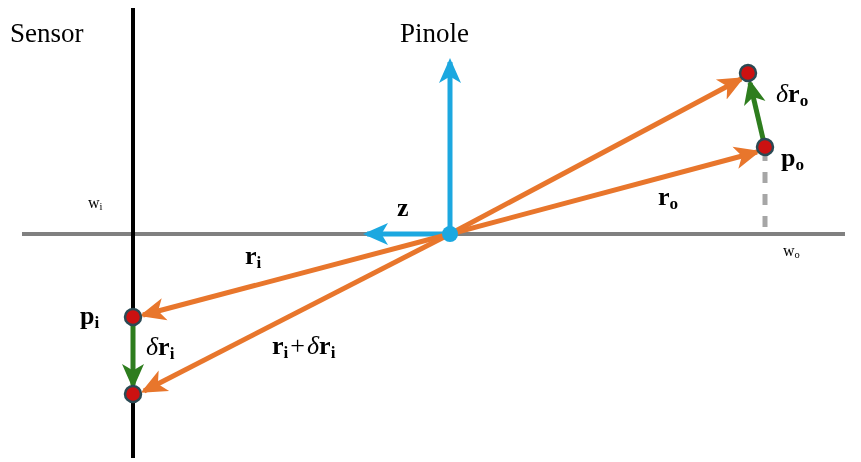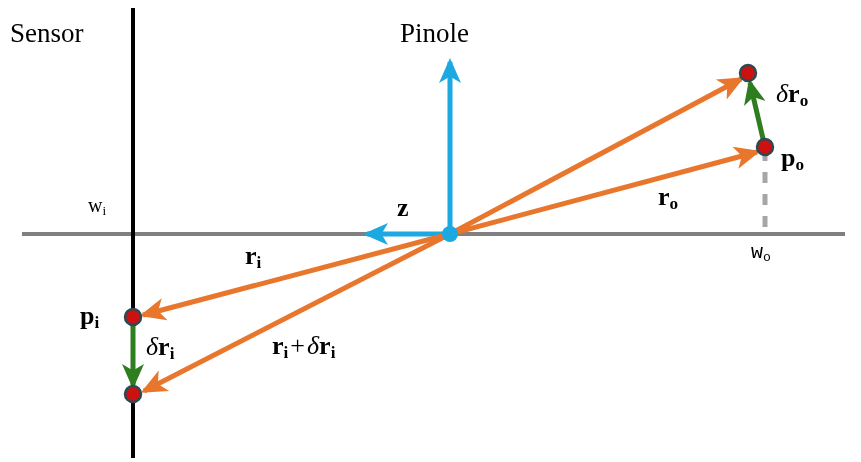--- a/index.html
+++ b/index.html
@@ -27,21 +27,21 @@
     color: #000000;
     white-space: nowrap;
     line-height: 1;
     font-family: "Liberation Serif", "DejaVu Serif", serif;
   }
   .lbl-plain { font-size: 27px; }
   .lbl-vec {
     font-size: 26px;
     font-weight: bold;
   }
-  .lbl-small { font-size: 20px; }
+  .lbl-small { font-size: 16px; }
   .sub {
     font-size: 0.66em;
     vertical-align: -0.22em;
     font-weight: bold;
   }
   .sub-thin {
     font-size: 0.66em;
     vertical-align: -0.22em;
     font-weight: normal;
   }
@@ -100,21 +100,21 @@
   </svg>
 
   <div class="lbl lbl-plain" style="left:10px; top:20px;">Sensor</div>
 
   <div class="lbl lbl-plain" style="left:400px; top:20px;">Pinole</div>
 
   <div class="lbl lbl-vec" style="left:397px; top:195px;">z</div>
 
   <div class="lbl lbl-small" style="left:88px; top:195px;"><span>w</span><span class="sub-thin">i</span></div>
 
-  <div class="lbl lbl-small" style="left:751px; top:243px;font-family:Liberation Mono, monospace;"><span>w</span><span class="sub-thin">o</span></div>
+  <div class="lbl lbl-small" style="left:783px; top:243px;"><span>w</span><span class="sub-thin">o</span></div>
 
   <div class="lbl lbl-vec" style="left:80px; top:303px;"><span>p</span><span class="sub">i</span></div>
 
   <div class="lbl lbl-vec" style="left:781px; top:145px;"><span>p</span><span class="sub">o</span></div>
 
   <div class="lbl lbl-vec" style="left:245px; top:243px;"><span>r</span><span class="sub">i</span></div>
 
   <div class="lbl lbl-vec" style="left:658px; top:184px;"><span>r</span><span class="sub">o</span></div>
 
   <div class="lbl lbl-vec" style="left:146px; top:334px;"><span class="delta">δ</span><span>r</span><span class="sub">i</span></div>

